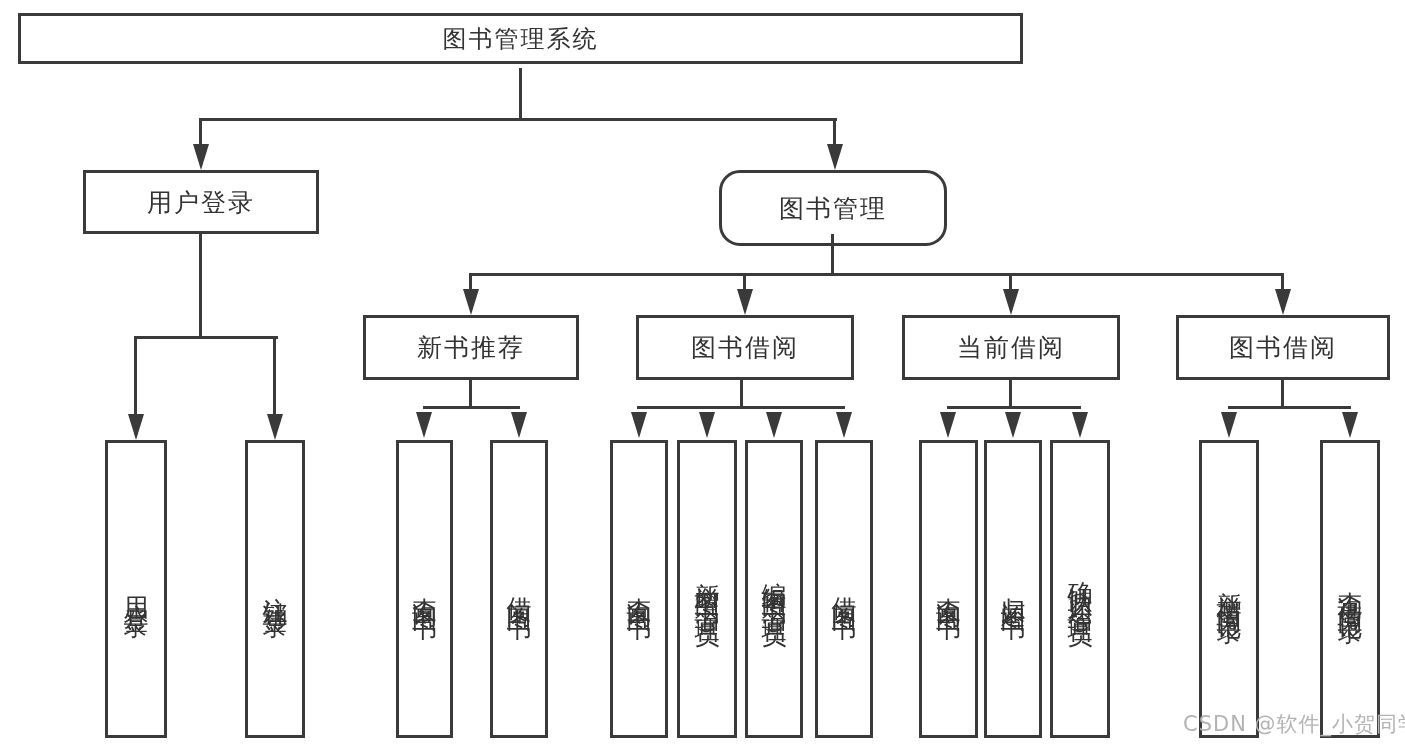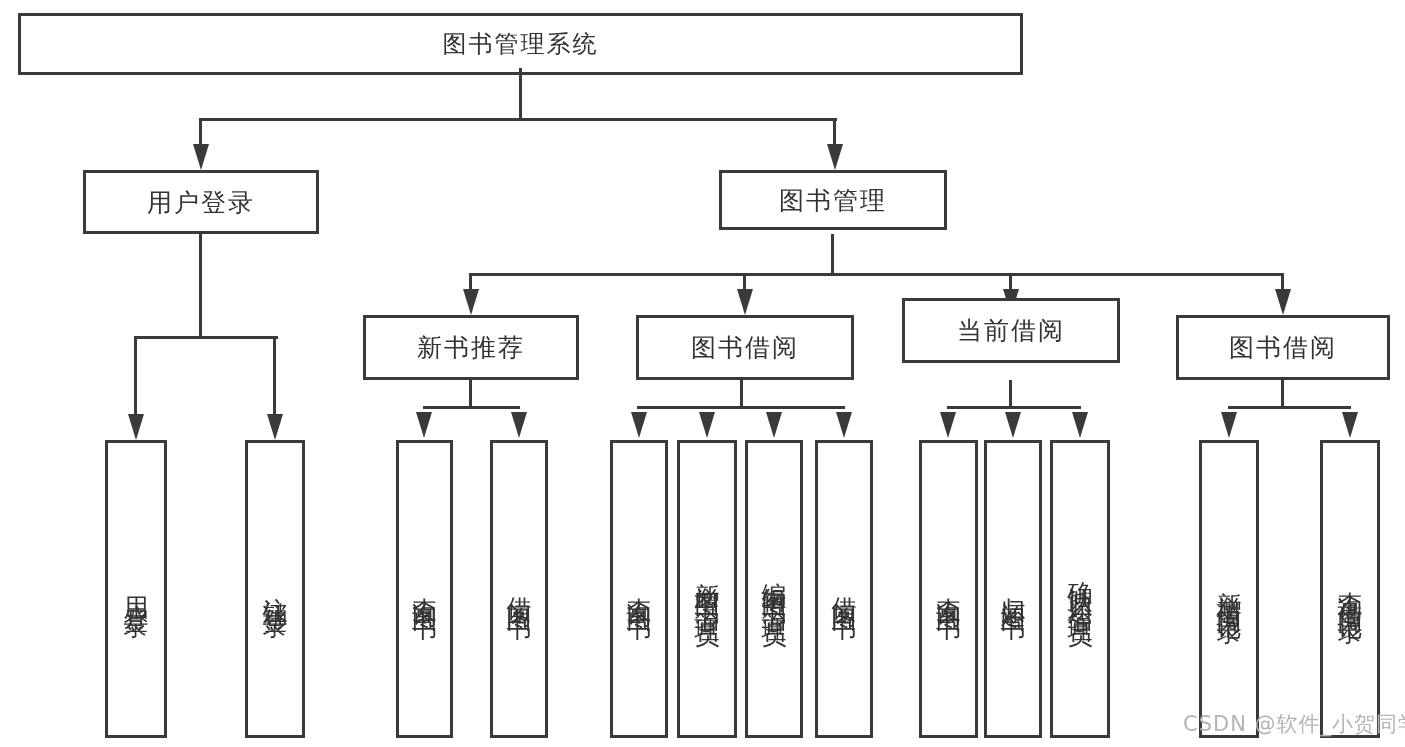--- a/index.html
+++ b/index.html
@@ -48,31 +48,31 @@
     letter-spacing: 1px;
     white-space: nowrap;
     z-index: 5;
   }
 </style>
 </head>
 <body>
 
 <div class="canvas">
 
-  <div class="box hbox root-box" style="left:18px; top:13px; width:1005px; height:62px;">图书管理系统</div>
+  <div class="box hbox root-box" style="left:18px; top:13px; width:1005px; height:51px;">图书管理系统</div>
 
   <div class="line vline" style="left:519px; top:68px; height:53px;"></div>
   <div class="line hline" style="left:199px; top:118px; width:638px;"></div>
   <div class="line vline" style="left:199px; top:118px; height:30px;"></div>
   <div class="arrow" style="left:193px; top:144px;"></div>
   <div class="line vline" style="left:833px; top:118px; height:30px;"></div>
   <div class="arrow" style="left:827px; top:144px;"></div>
 
   <div class="box hbox" style="left:83px; top:170px; width:236px; height:64px;">用户登录</div>
-  <div class="box hbox" style="left:719px; top:170px; width:228px; height:60px;">图书管理</div>
+  <div class="box hbox" style="left:719px; top:170px; width:228px; height:76px;border-radius:21px;">图书管理</div>
 
   <div class="line vline" style="left:199px; top:234px; height:105px;"></div>
   <div class="line hline" style="left:134px; top:336px; width:144px;"></div>
   <div class="line vline" style="left:134px; top:336px; height:80px;"></div>
   <div class="arrow" style="left:128px; top:414px;"></div>
   <div class="line vline" style="left:273px; top:336px; height:80px;"></div>
   <div class="arrow" style="left:267px; top:414px;"></div>
 
   <div class="line vline" style="left:831px; top:234px; height:42px;"></div>
   <div class="line hline" style="left:470px; top:273px; width:814px;"></div>
@@ -80,21 +80,21 @@
   <div class="arrow" style="left:463px; top:289px;"></div>
   <div class="line vline" style="left:743px; top:273px; height:20px;"></div>
   <div class="arrow" style="left:737px; top:289px;"></div>
   <div class="line vline" style="left:1009px; top:273px; height:20px;"></div>
   <div class="arrow" style="left:1003px; top:289px;"></div>
   <div class="line vline" style="left:1281px; top:273px; height:20px;"></div>
   <div class="arrow" style="left:1275px; top:289px;"></div>
 
   <div class="box hbox" style="left:363px; top:315px; width:216px; height:65px;">新书推荐</div>
   <div class="box hbox" style="left:636px; top:315px; width:218px; height:65px;">图书借阅</div>
-  <div class="box hbox" style="left:902px; top:298px; width:218px; height:65px;">当前借阅</div>
+  <div class="box hbox" style="left:902px; top:315px; width:218px; height:65px;">当前借阅</div>
   <div class="box hbox" style="left:1176px; top:315px; width:214px; height:65px;">图书借阅</div>
 
   <div class="line vline" style="left:469px; top:380px; height:29px;"></div>
   <div class="line hline" style="left:423px; top:406px; width:97px;"></div>
   <div class="arrow" style="left:416px; top:412px;"></div>
   <div class="arrow" style="left:511px; top:412px;"></div>
 
   <div class="line vline" style="left:740px; top:380px; height:29px;"></div>
   <div class="line hline" style="left:637px; top:406px; width:208px;"></div>
   <div class="arrow" style="left:631px; top:412px;"></div>

